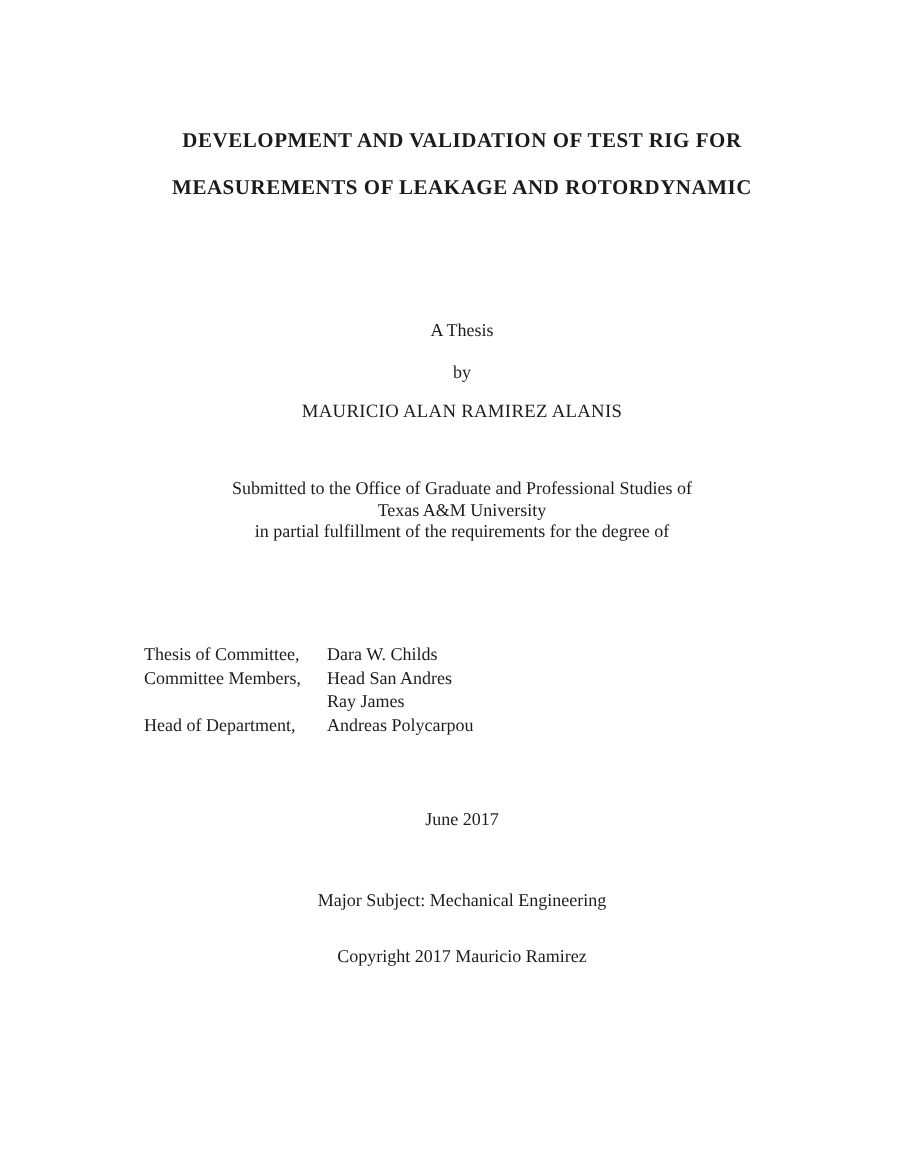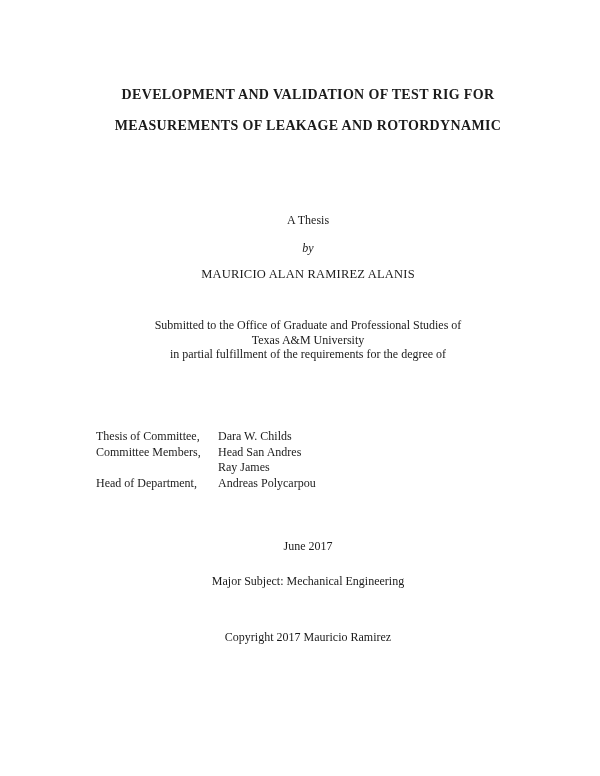--- a/index.html
+++ b/index.html
@@ -64,21 +64,21 @@
 </head>
 <body>
 
 <div class="page">
 
   <div class="centered title-line" style="top: 88px;">DEVELOPMENT AND VALIDATION OF TEST RIG FOR</div>
   <div class="centered title-line" style="top: 119px;">MEASUREMENTS OF LEAKAGE AND ROTORDYNAMIC</div>
 
   <div class="centered body-text" style="top: 213px;">A Thesis</div>
 
-  <div class="centered body-text" style="top: 241px; font-style: italic;">by</div>
+  <div class="centered body-text" style="top: 241px;">by</div>
 
   <div class="centered author-text" style="top: 267px;">MAURICIO ALAN RAMIREZ ALANIS</div>
 
   <div class="centered" style="top: 318px;">
     <div class="submission-line">Submitted to the Office of Graduate and Professional Studies of</div>
     <div class="submission-line">Texas A&amp;M University</div>
     <div class="submission-line">in partial fulfillment of the requirements for the degree of</div>
   </div>
 
 
@@ -96,17 +96,17 @@
       <div class="committee-name">Ray James</div>
     </div>
     <div class="committee-row">
       <div class="committee-label">Head of Department,</div>
       <div class="committee-name">Andreas Polycarpou</div>
     </div>
   </div>
 
   <div class="centered body-text" style="top: 539px;">June 2017</div>
 
-  <div class="centered body-text" style="top: 574px;">Major Subject: Mechanical Engineering</div>
+  <div class="centered body-text" style="top: 593px;">Major Subject: Mechanical Engineering</div>
 
   <div class="centered body-text" style="top: 630px;">Copyright 2017 Mauricio Ramirez</div>
 
 </div>
 
 </body></html>

